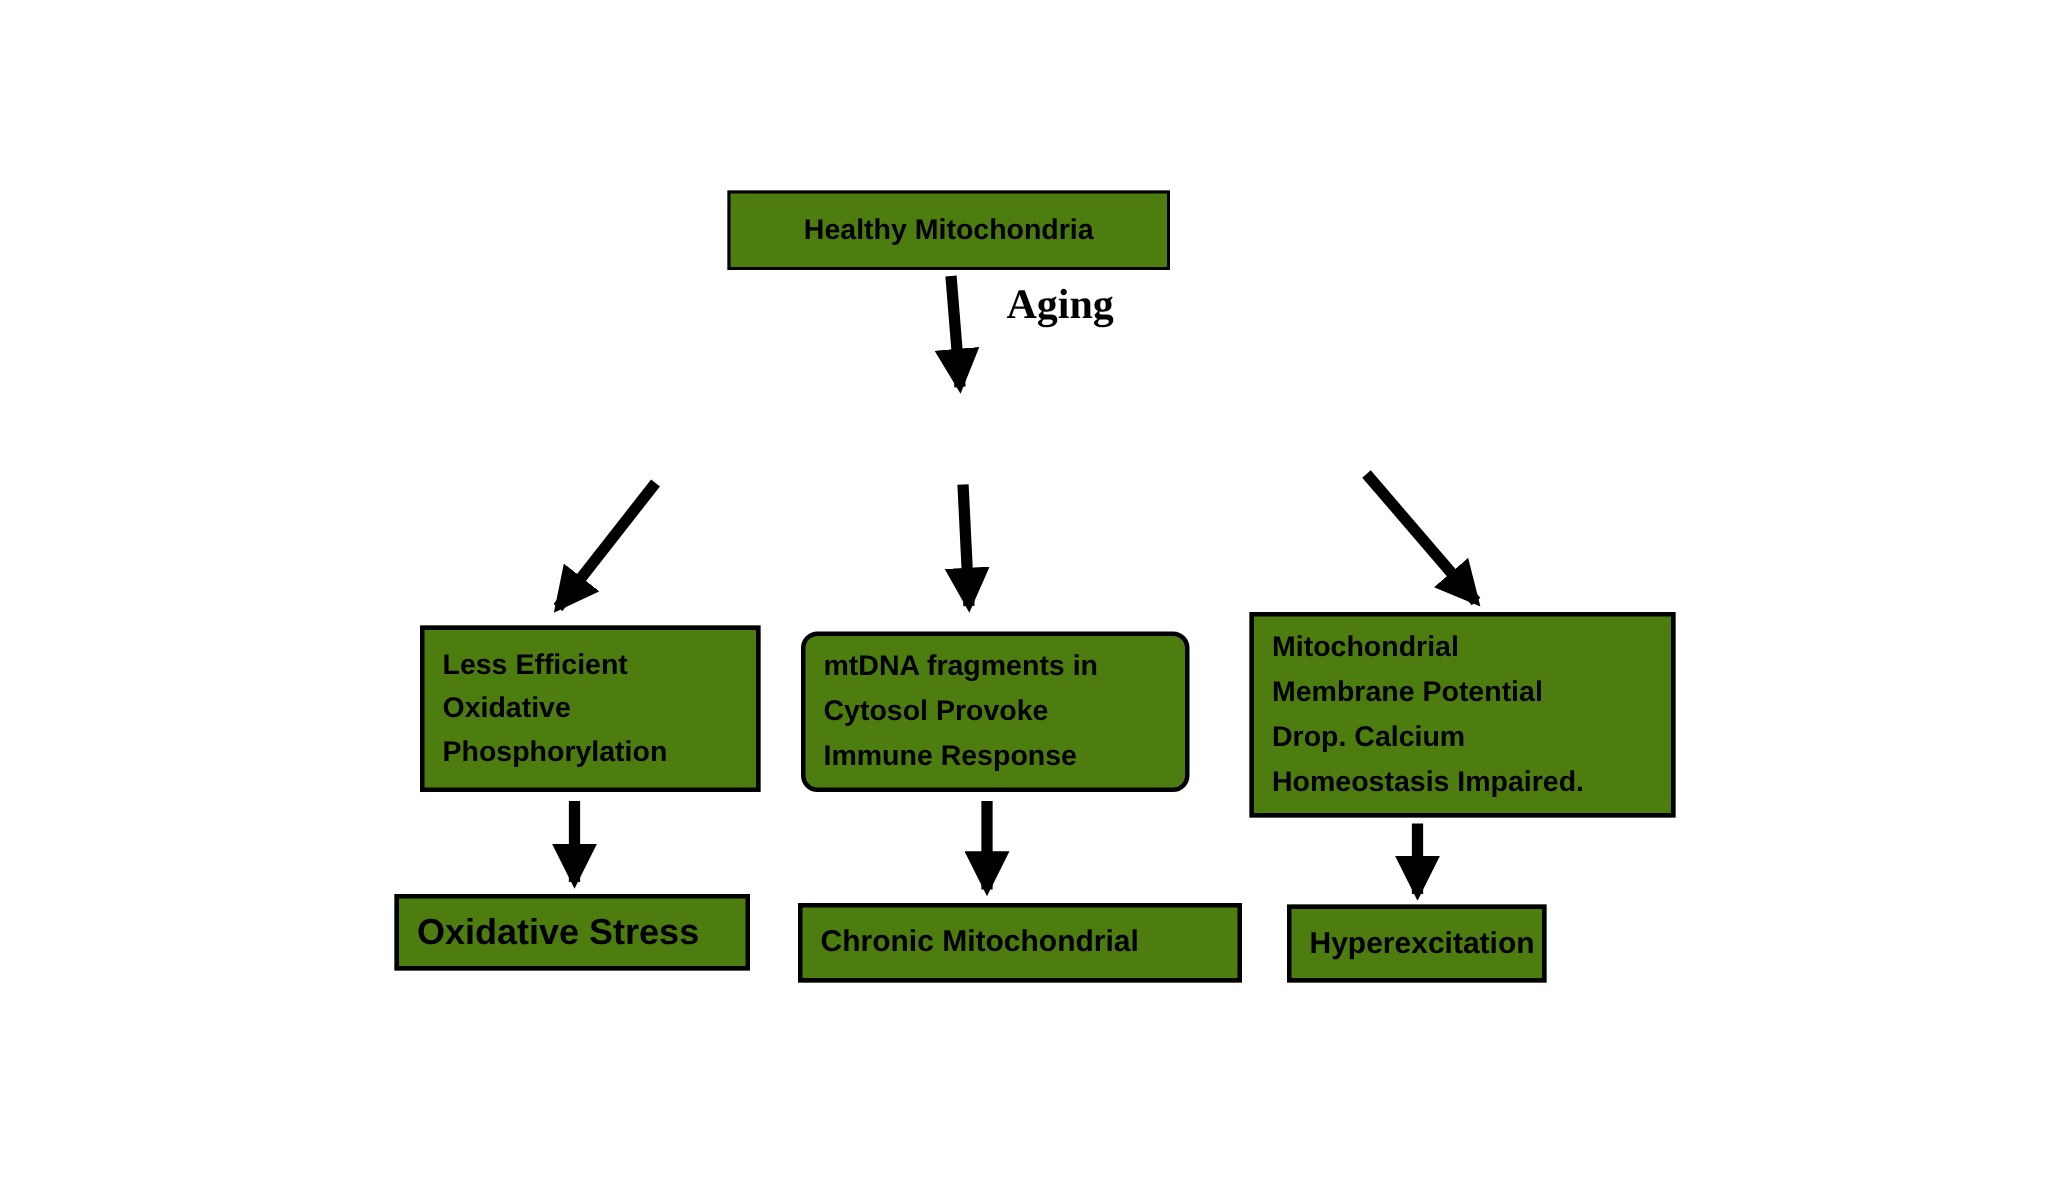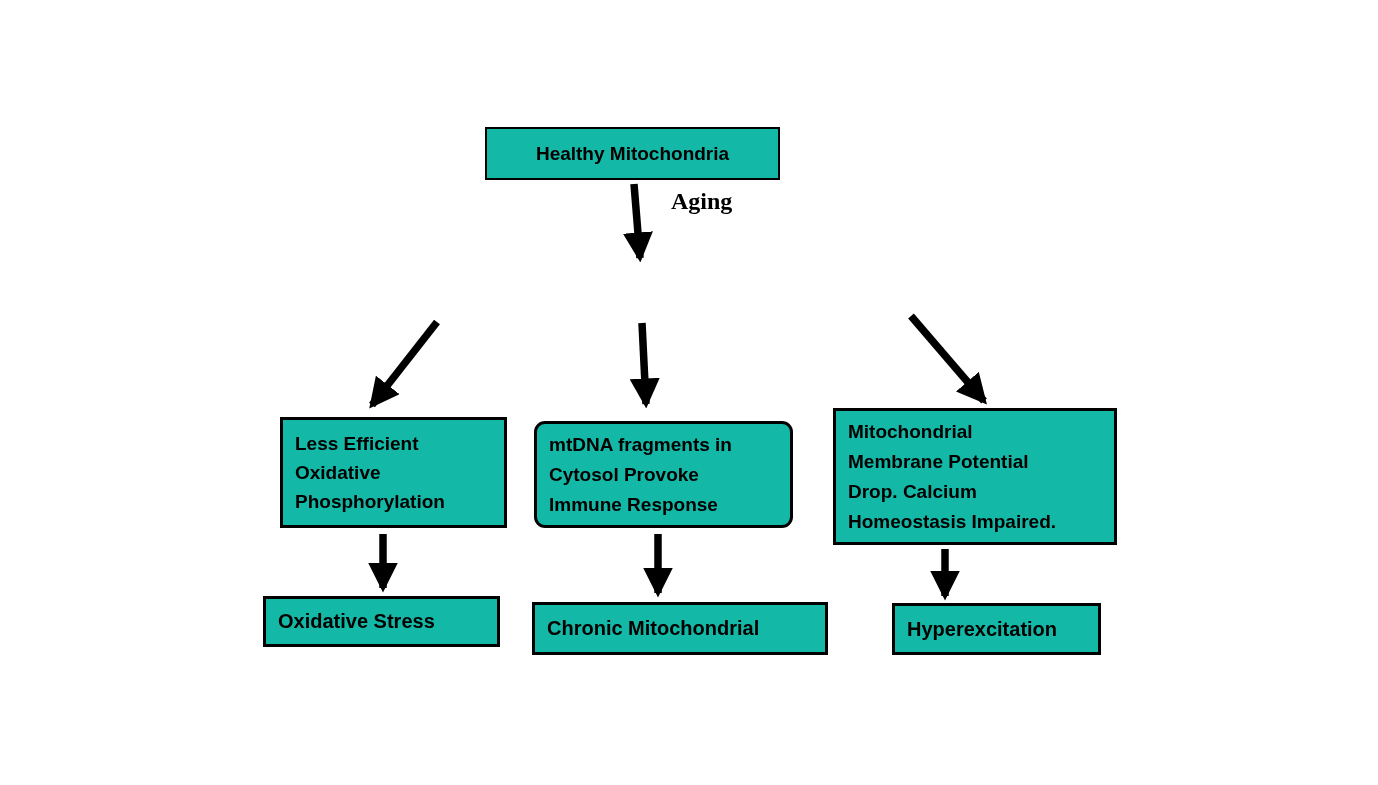--- a/index.html
+++ b/index.html
@@ -13,21 +13,21 @@
     width: 1378px;
     height: 785px;
     background: #ffffff;
     font-family: "Liberation Sans", sans-serif;
     color: #000000;
     overflow: hidden;
   }
   .node {
     position: absolute;
     box-sizing: border-box;
-    background: #14b8a6;
+    background: #4d7c0f;
     border: 3px solid #000000;
     font-weight: bold;
     color: #000000;
     display: flex;
     align-items: center;
   }
   .node.center-text {
     justify-content: center;
     text-align: center;
   }
@@ -35,21 +35,21 @@
     justify-content: flex-start;
     text-align: left;
     padding-left: 12px;
     padding-right: 6px;
     white-space: pre-line;
   }
   .edge-label {
     position: absolute;
     font-family: "Liberation Serif", serif;
     font-weight: bold;
-    font-size: 24px;
+    font-size: 28px;
     color: #000000;
     white-space: nowrap;
   }
   .arrows-layer {
     position: absolute;
     left: 0;
     top: 0;
     width: 1378px;
     height: 785px;
     pointer-events: none;
@@ -90,19 +90,19 @@
 
   <div class="node left-text" style="left:534px; top:421px; width:259px; height:107px; font-size:19px; line-height:30px;border-radius:11px;">mtDNA fragments in
 Cytosol Provoke
 Immune Response</div>
 
   <div class="node left-text" style="left:833px; top:408px; width:284px; height:137px; font-size:19px; line-height:30px;">Mitochondrial
 Membrane Potential
 Drop. Calcium
 Homeostasis Impaired.</div>
 
-  <div class="node left-text" style="left:263px; top:596px; width:237px; height:51px; font-size:20px;">Oxidative Stress</div>
+  <div class="node left-text" style="left:263px; top:596px; width:237px; height:51px; font-size:24px;">Oxidative Stress</div>
 
   <div class="node left-text" style="left:532px; top:602px; width:296px; height:53px; font-size:20px;">Chronic Mitochondrial</div>
 
-  <div class="node left-text" style="left:892px; top:603px; width:209px; height:52px; font-size:20px;">Hyperexcitation</div>
+  <div class="node left-text" style="left:858px; top:603px; width:173px; height:52px; font-size:20px;">Hyperexcitation</div>
 
 </div>
 
 </body></html>

